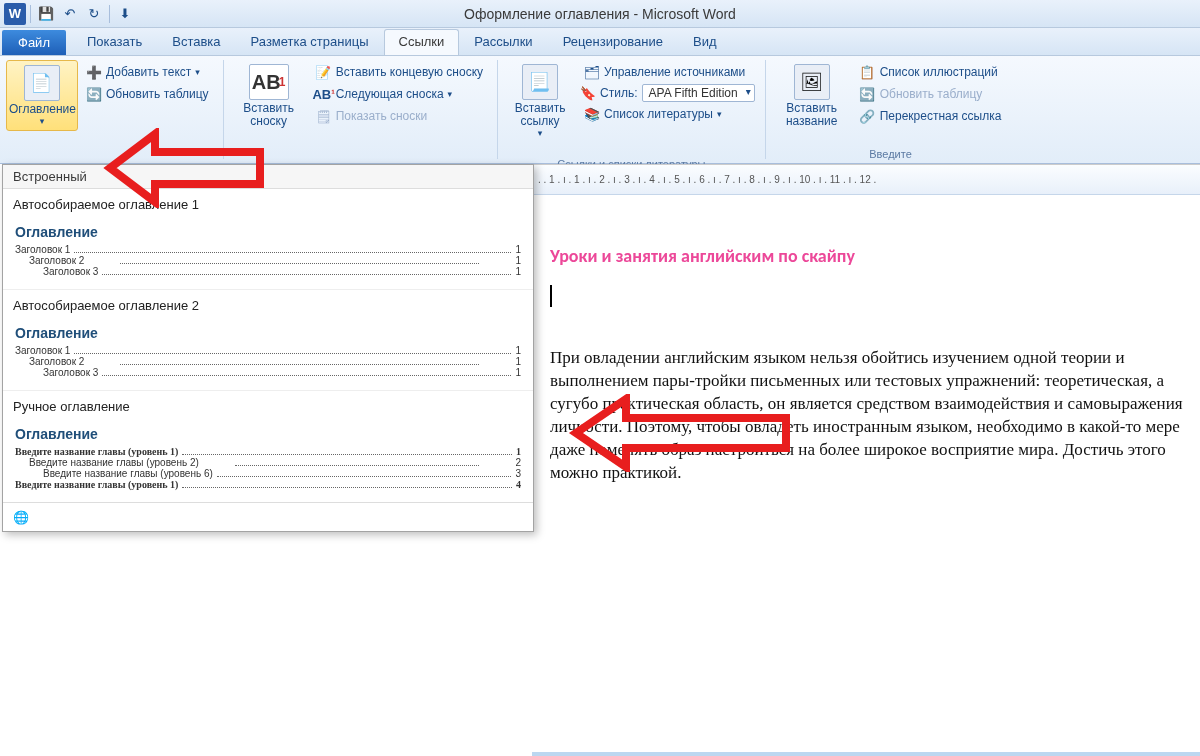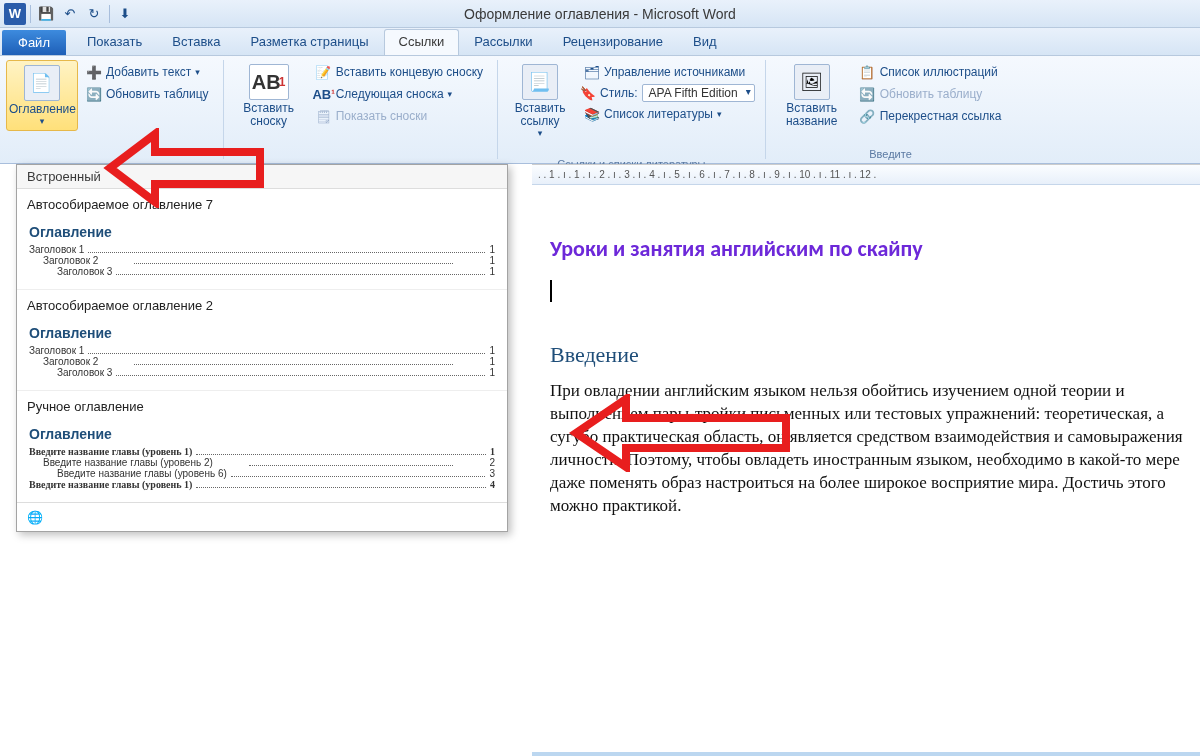--- a/index.html
+++ b/index.html
@@ -167,23 +167,23 @@
     background:#fff; border:1px solid #9fb6d4; padding:1px 16px 1px 6px;
     font-size:12px; color:#333; position:relative; border-radius:2px;
   }
   .combo-box:after {
     content:"▾"; position:absolute; right:3px; top:1px; font-size:10px; color:#1d4e89;
   }
 
   
   .toc-dropdown {
     position:absolute;
-    left:16px;
+    left:2px;
     top: 164px;
-    width: 492px;
+    width: 532px;
     background:#fff;
     border:1px solid #a3a3a3;
     box-shadow: 3px 3px 8px rgba(0,0,0,.25);
     z-index: 10;
     font-size: 12px;
   }
   .dd-category {
     padding: 4px 10px;
     background: #f6f6f6;
     font-size: 13px;
@@ -244,40 +244,40 @@
     position:absolute;
     left: 532px;
     right: 0;
     top: 164px;
     bottom: 0;
     background:#fff;
     border-top: 1px solid #ccc;
     border-bottom: 4px solid #bcd7f0;
   }
   .ruler {
-    height: 20px;
+    height: 30px;
     background: linear-gradient(#fbfdff,#e8f0fa);
     border-bottom:1px solid #c5d6ea;
     font-size:10px;
     color:#555;
     padding-left:6px;
     display:flex;
     align-items:center;
     letter-spacing: 0;
   }
   .page {
     padding: 50px 0 20px 18px;
     font-family: "Times New Roman", serif;
     overflow:hidden;
   }
   .page h1 {
     font-family: Calibri, Arial, sans-serif;
-    font-size: 22px;
+    font-size: 18px;
     font-weight: bold;
-    color:#6d28d9;
+    color:#ec4899;
     margin-bottom: 18px;
   }
   .cursor-line {
     height: 22px;
     display:flex;
     align-items:center;
     margin-bottom: 40px;
   }
   .text-cursor {
     display:inline-block;
@@ -438,21 +438,21 @@
     </div>
     <div class="group-label">Введите</div>
   </div>
 
 </div>
 
 <div class="toc-dropdown">
   <div class="dd-category">Встроенный</div>
 
   <div class="dd-item">
-    <div class="dd-item-title">Автособираемое оглавление 7</div>
+    <div class="dd-item-title">Автособираемое оглавление 1</div>
     <div class="dd-preview">
       <div class="dd-preview-h">Оглавление</div>
       <div class="dd-row">
           <span class="t">Заголовок 1</span>
           <span class="dots"></span>
           <span class="p">1</span>
         </div>
       <div class="dd-row lvl2">
           <span class="t">Заголовок 2</span>
           <span class="dots"></span>
@@ -520,21 +520,20 @@
   </div>
 </div>
 
 <div class="doc-area">
   <div class="ruler">. . 1 . ı . 1 . ı . 2 . ı . 3 . ı . 4 . ı . 5 . ı . 6 . ı . 7 . ı . 8 . ı . 9 . ı . 10 . ı . 11 . ı . 12 .</div>
   <div class="page">
     <h1>Уроки и занятия английским по скайпу</h1>
     <div class="cursor-line">
       <span class="text-cursor"></span>
     </div>
-    <h2>Введение</h2>
     <p>При овладении английским языком нельзя обойтись изучением одной теории и выполнением пары-тройки письменных или тестовых упражнений: теоретическая, а сугубо практическая область, он является средством взаимодействия и самовыражения личности. Поэтому, чтобы овладеть иностранным языком, необходимо в какой-то мере даже поменять образ настроиться на более широкое восприятие мира. Достичь этого можно практикой.</p>
   </div>
 </div>
 
 <div class="annot" style="left:100px; top:128px;">
   <svg width="170" height="80" viewBox="0 0 170 80">
     <g fill="none" stroke="#e81e1e" stroke-width="8" stroke-linejoin="miter">
       <path d="M10 40 L55 6 L55 24 L160 24 L160 56 L55 56 L55 74 Z" fill="#fff" fill-opacity="0"></path>
     </g>
   </svg>

